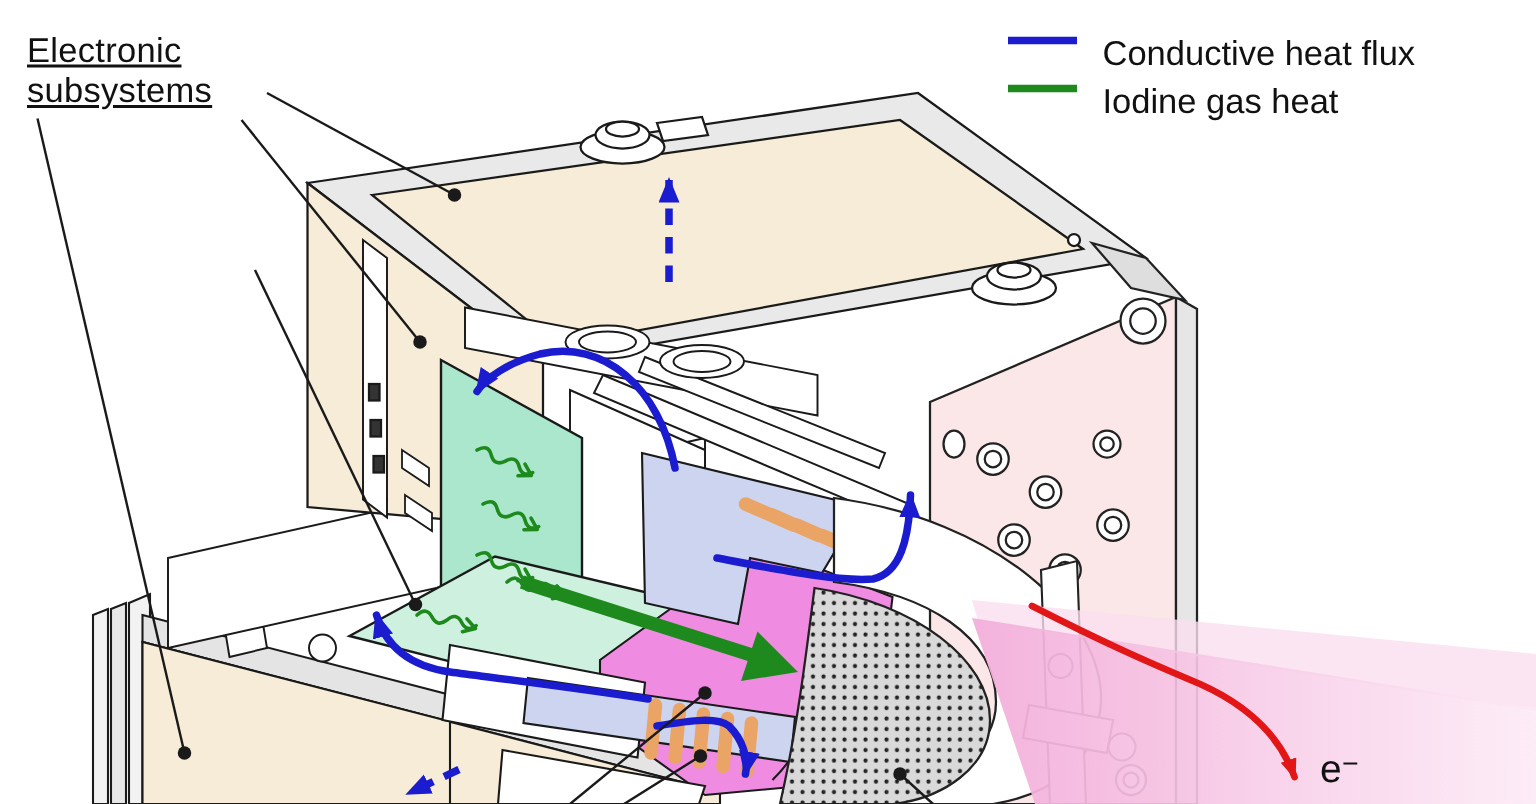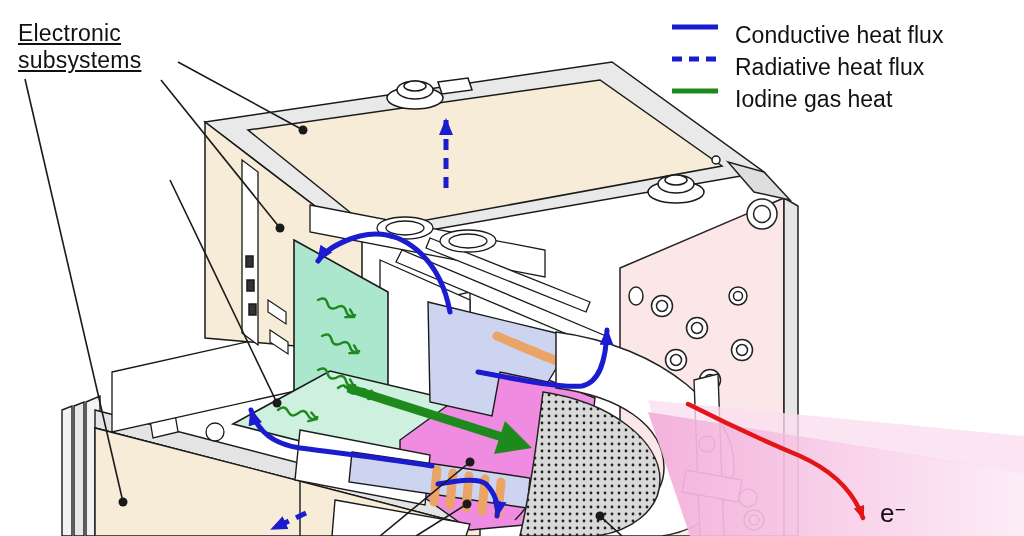--- a/index.html
+++ b/index.html
@@ -256,25 +256,19 @@
 
   <div id="legend">
     <div class="legend-row">
       <svg class="legend-swatch" viewBox="0 0 50 10">
         <line x1="2" y1="5" x2="48" y2="5" stroke="#1b1bd0" stroke-width="5"></line>
       </svg>
       <span class="legend-label">Conductive heat flux</span>
     </div>
     <div class="legend-row">
       <svg class="legend-swatch" viewBox="0 0 50 10">
-        <line x1="2" y1="5" x2="48" y2="5" stroke="#1b1bd0" stroke-width="5" stroke-dasharray="10,7"></line>
-      </svg>
-      <span class="legend-label">Radiative heat flux</span>
-    </div>
-    <div class="legend-row">
-      <svg class="legend-swatch" viewBox="0 0 50 10">
         <line x1="2" y1="5" x2="48" y2="5" stroke="#1e8a1e" stroke-width="5"></line>
       </svg>
       <span class="legend-label">Iodine gas heat</span>
     </div>
   </div>
 
 </div>
 
 </body></html>

